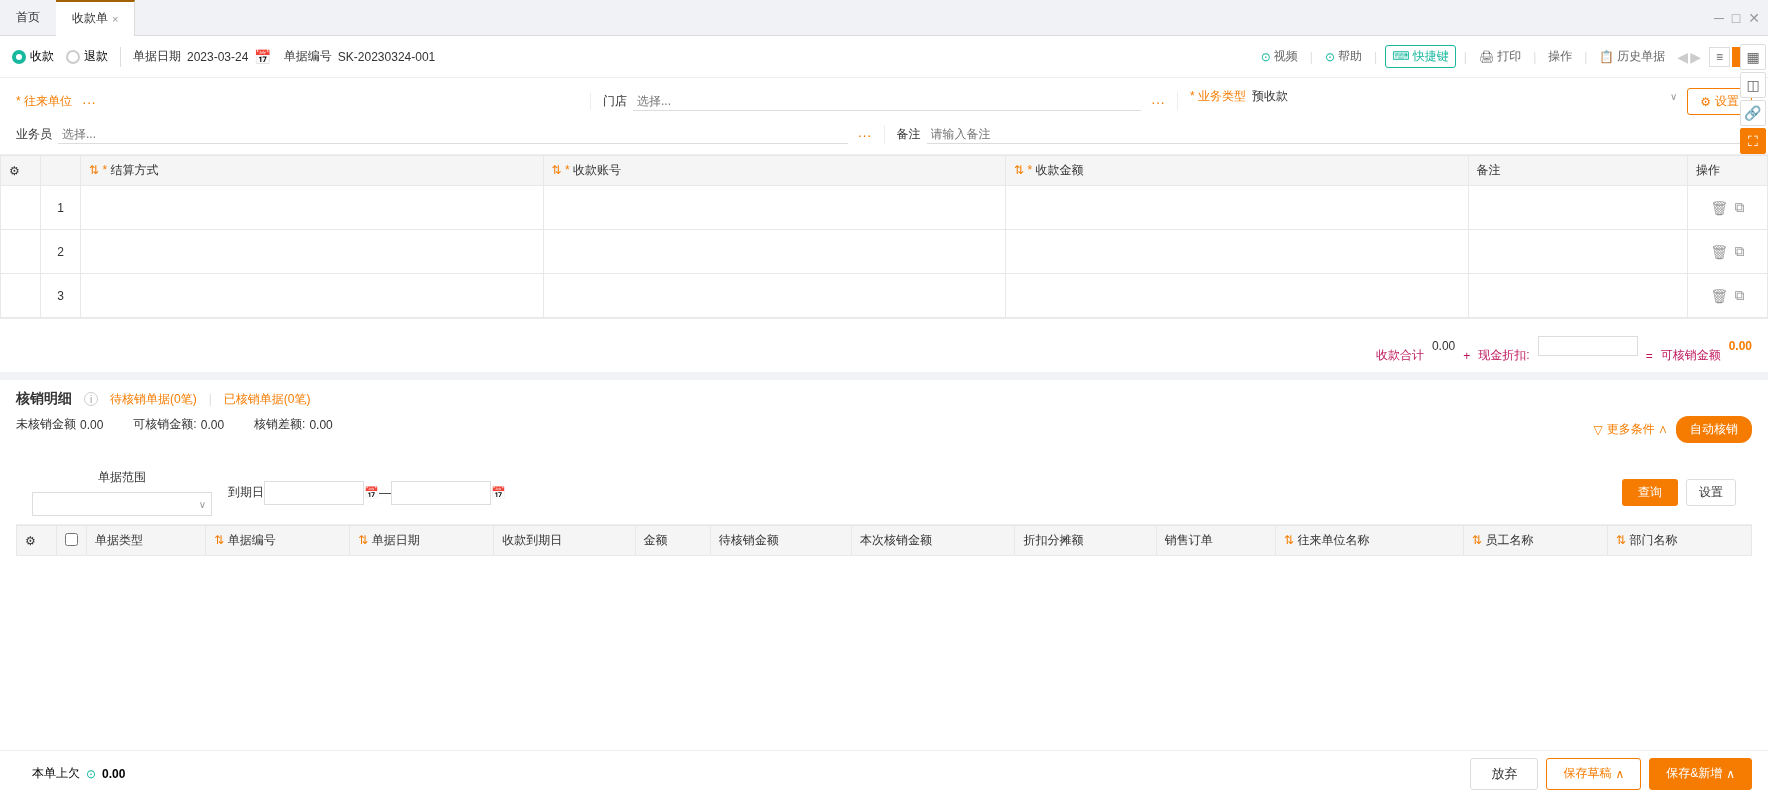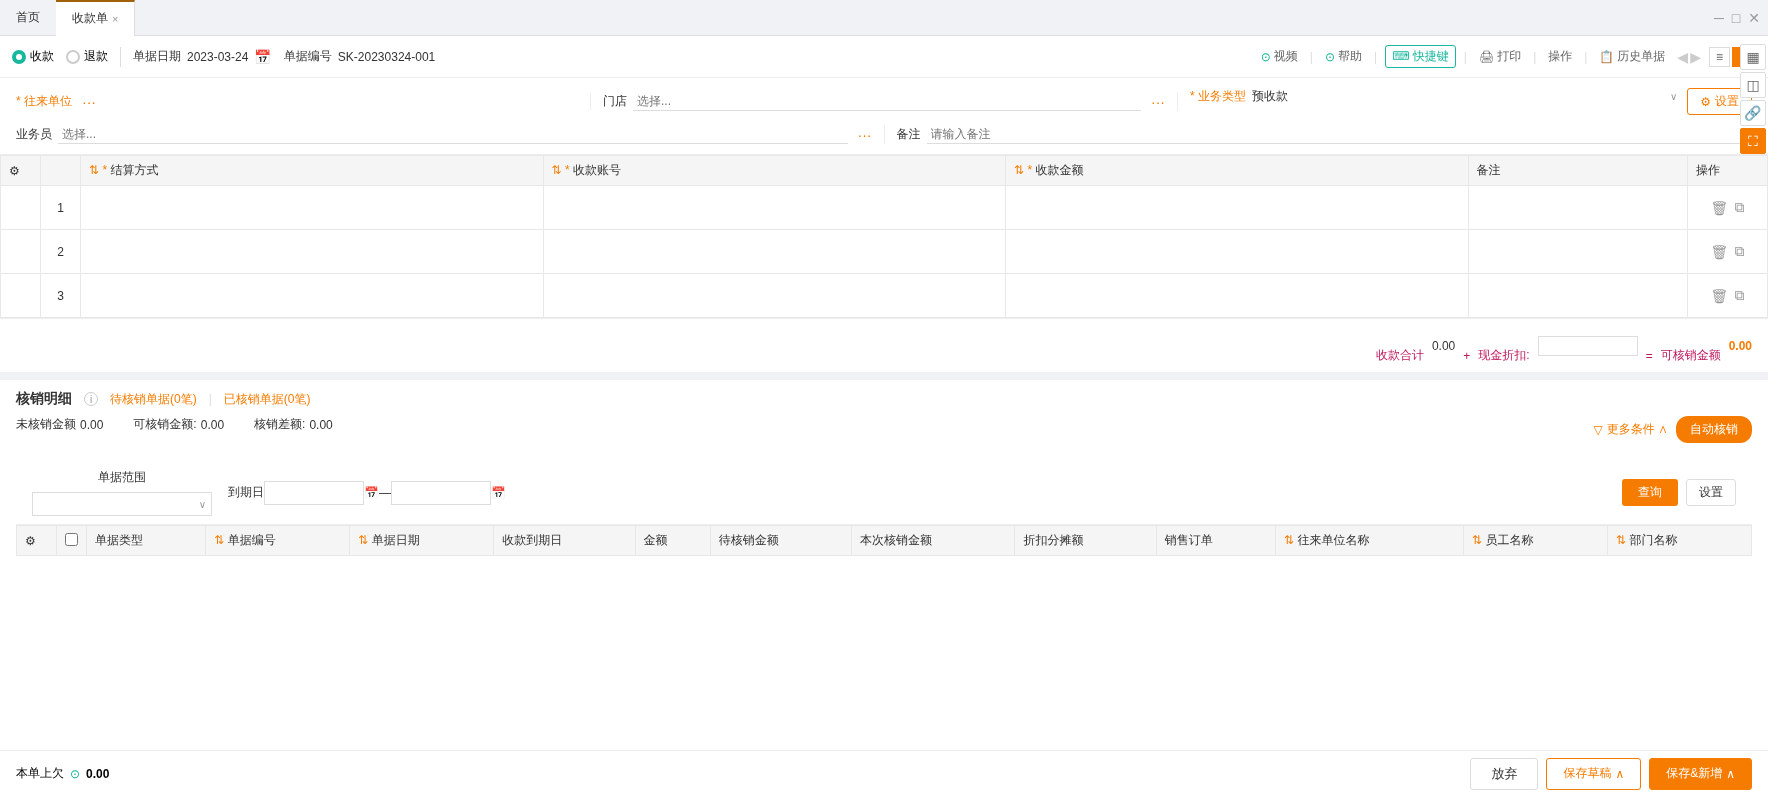--- a/index.html
+++ b/index.html
@@ -156,21 +156,21 @@
     }
     .checkbox-cell { width: 30px; text-align: center; }
     .th-sort-orange { color: #f57c00; }
 
     
     .bottom-bar {
       display: flex; align-items: center; padding: 8px 16px;
       border-top: 1px solid #eee; background: #fff; gap: 12px;
       position: absolute; bottom: 0; left: 0; right: 0; height: 46px;
     }
-    .bottom-info { display: flex; align-items: center; gap: 6px; }
+    .bottom-info { display: flex; align-items: center; gap: 6px; margin-left: 16px; }
     .bottom-btns { margin-left: auto; display: flex; gap: 8px; }
     .btn-abandon {
       background: #fff; border: 1px solid #ddd; color: #333;
       padding: 6px 20px; border-radius: 3px; cursor: pointer; font-size: 13px;
     }
     .btn-save-draft {
       background: #fff; border: 1px solid #f57c00; color: #f57c00;
       padding: 6px 16px; border-radius: 3px; cursor: pointer; font-size: 13px;
       display: flex; align-items: center; gap: 4px;
     }

